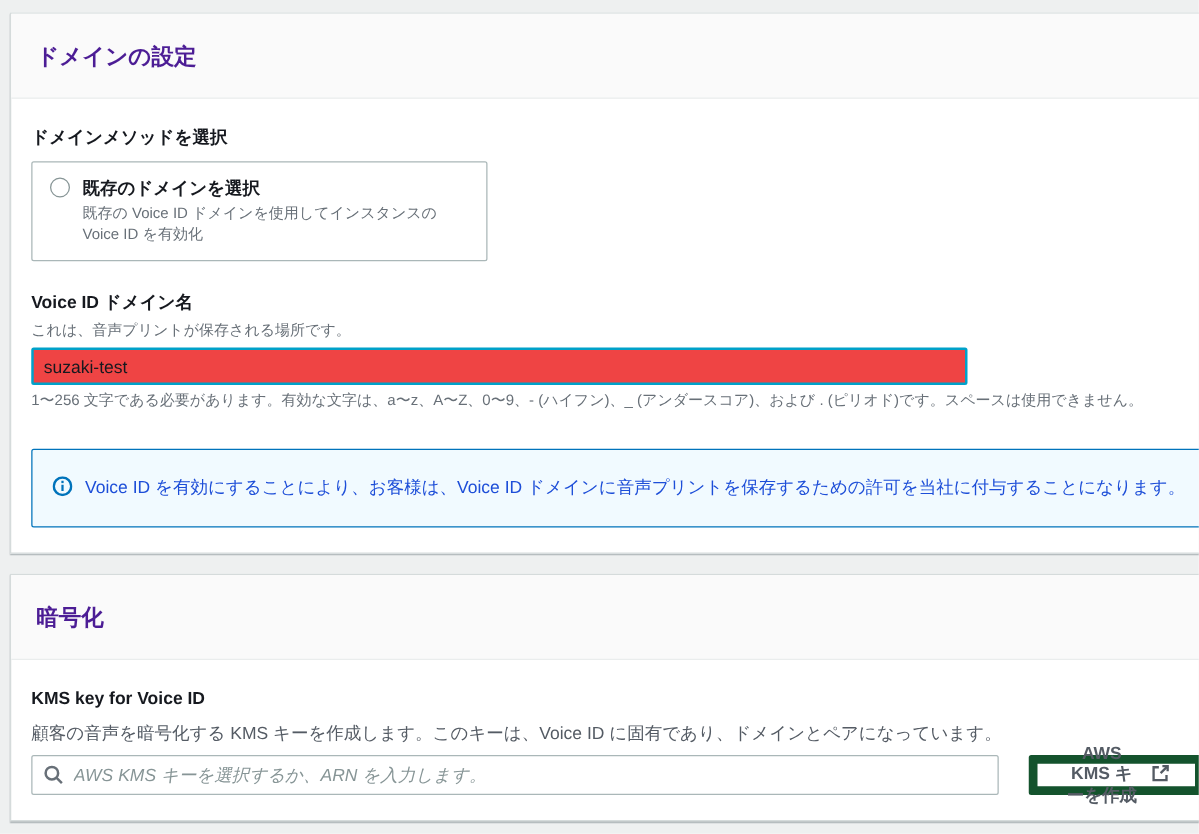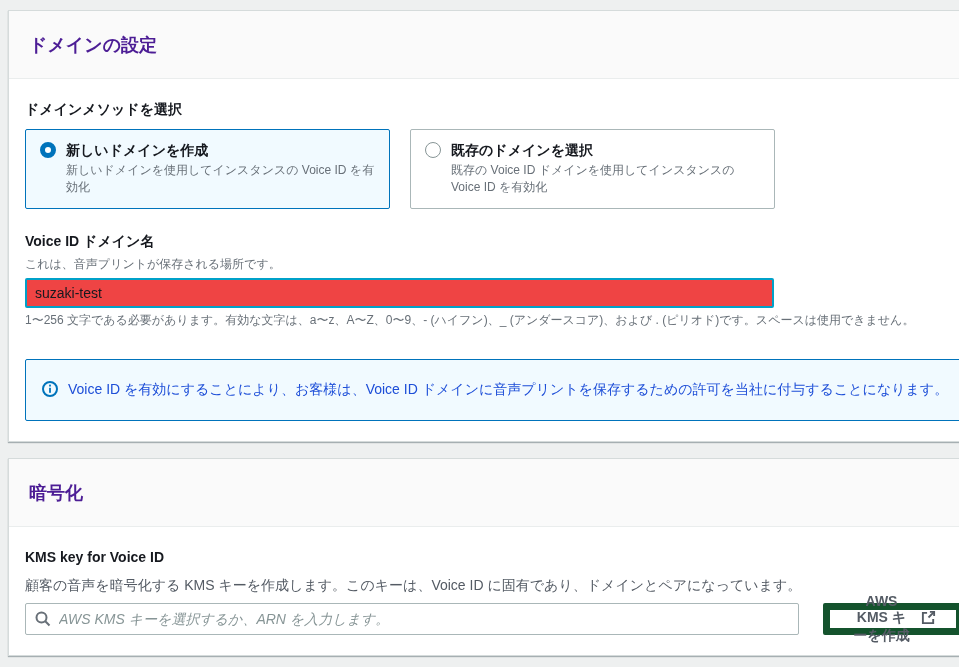--- a/index.html
+++ b/index.html
@@ -110,27 +110,20 @@
 
 <section class="card card-1">
   <div class="card-header">
     <h2 class="card-title">ドメインの設定</h2>
   </div>
   <div class="card-body">
 
     <div class="field-label">ドメインメソッドを選択</div>
 
     <div class="tiles">
-      <div class="tile selected">
-        <div class="tile-label-row">
-          <span class="radio checked"></span>
-          <span class="tile-label">新しいドメインを作成</span>
-        </div>
-        <div class="tile-desc">新しいドメインを使用してインスタンスの Voice ID を有効化</div>
-      </div>
 
       <div class="tile">
         <div class="tile-label-row">
           <span class="radio unchecked"></span>
           <span class="tile-label">既存のドメインを選択</span>
         </div>
         <div class="tile-desc">既存の Voice ID ドメインを使用してインスタンスの Voice ID を有効化</div>
       </div>
     </div>
 

